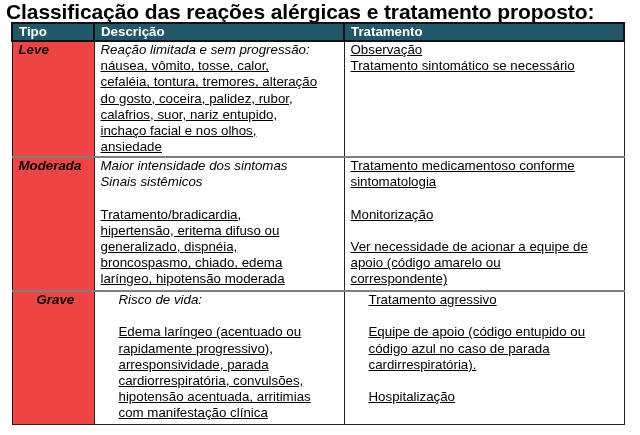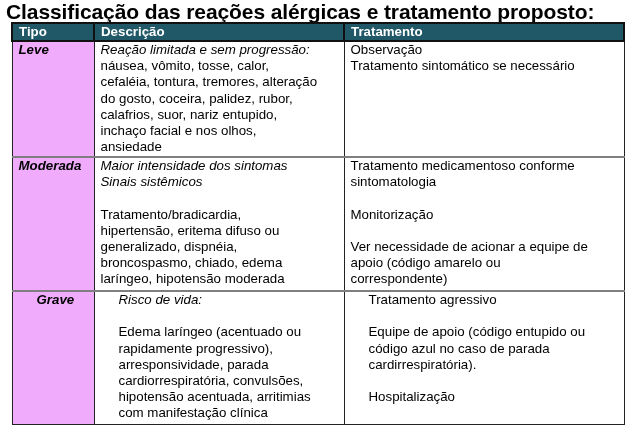--- a/index.html
+++ b/index.html
@@ -30,23 +30,23 @@
   table.cls tr.body-row td { border-top: 2px solid #7f7f7f; }
   table.cls tr.body-row:first-of-type td { border-top: 1px solid #222; }
   table.cls thead th {
     background: #215868; color: #fff; font-weight: bold;
     height: 16px; line-height: 16px; padding-top: 0; padding-bottom: 0;
     border: 2px solid #111;
   }
   col.c1 { width: 82px; }
   col.c2 { width: 250px; }
   col.c3 { width: 280px; }
-  td.tipo { background: #f0abfc; font-weight: bold; font-style: italic; }
+  td.tipo { background: #ef4444; font-weight: bold; font-style: italic; }
   .it { font-style: italic; display: block; }
-  .ln { display: block; }
+  .ln { display: block; text-decoration: underline; }
   .gap { display: block; height: 16.2px; }
   tr.leve td { height: 114px; }
   tr.mod td { height: 132px; }
   tr.grave td { height: 132px; padding-left: 24px; }
 </style>
 </head>
 <body>
 
 <div class="title">Classificação das reações alérgicas e tratamento proposto:</div>
 

